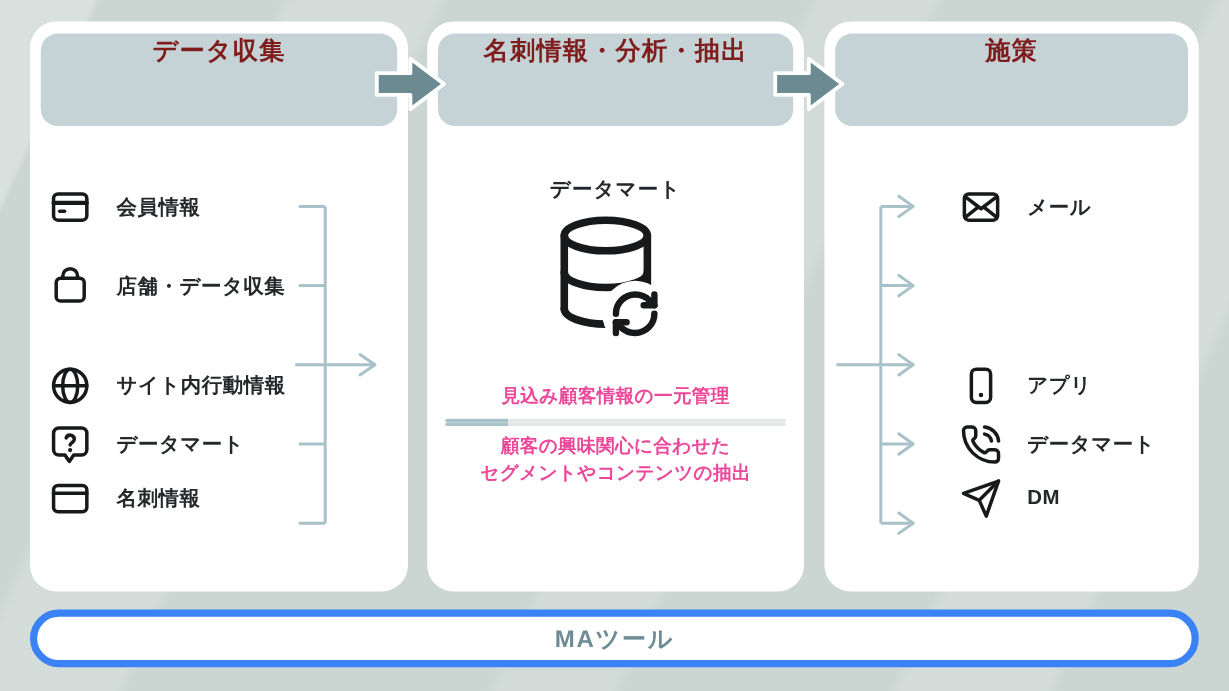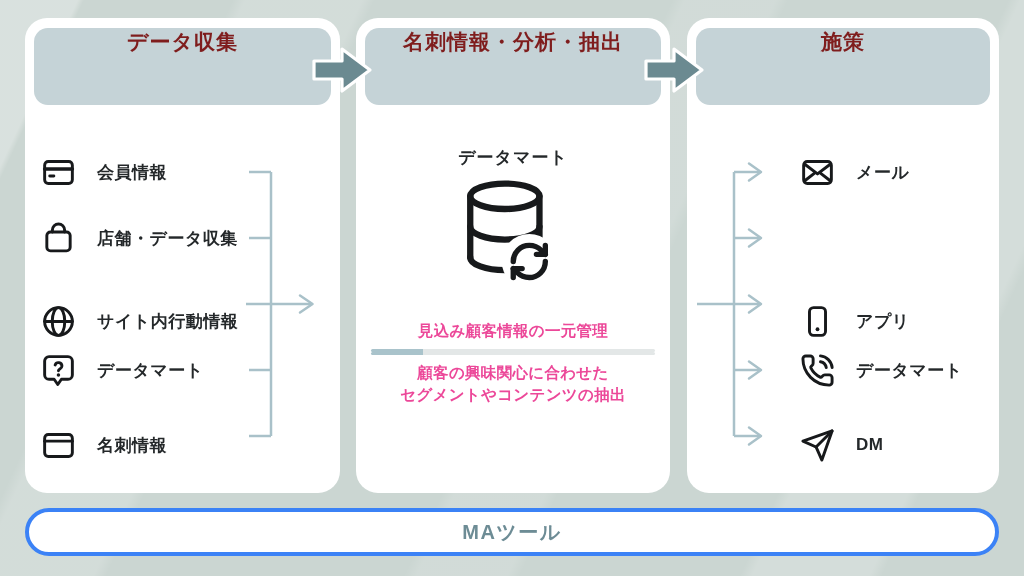--- a/index.html
+++ b/index.html
@@ -28,36 +28,36 @@
     display:flex;align-items:flex-start;justify-content:center;
     font-size:21px;font-weight:700;color:#7f1d1d;letter-spacing:1px;
   }
   .connector{position:absolute;left:0;top:0;pointer-events:none;}
   .row{position:absolute;display:flex;align-items:center;gap:20px;height:42px;}
   .row .ic{width:37px;height:37px;flex:0 0 auto;display:flex;align-items:center;justify-content:center;}
   .row .ic svg{width:35px;height:35px;}
   .row .lbl{font-size:17px;font-weight:700;color:#24282a;white-space:nowrap;letter-spacing:.5px;}
   .card1 .row{left:15px;}
   .card3 .row{left:112px;}
-  .r0{top:133px}.r1{top:199px}.r2{top:282px}.r3{top:331px}.r4{top:406px}
+  .r0{top:133px}.r1{top:199px}.r2{top:282px}.r3{top:331px}.r4{top:376px}
   .block-arrow{position:absolute;top:44px;width:62px;height:52px;z-index:5;}
   .subtitle{
     position:absolute;left:0;right:0;top:128px;text-align:center;
     font-size:17px;font-weight:700;color:#24282a;letter-spacing:1px;
   }
   .db-icon{position:absolute;left:50%;top:162px;transform:translateX(-50%);width:98px;height:112px;}
   .points{position:absolute;left:15px;right:15px;top:295px;}
   .point{
     font-size:15.5px;font-weight:700;color:#ec4899;text-align:center;
     line-height:1.42;padding:7px 0;white-space:pre-line;letter-spacing:.3px;
   }
   .divider{height:3px;border-radius:1.5px;background:linear-gradient(to right,#a9c3cb 0 52px,#e3e7e7 52px 100%);}
   .footer-pill{
     position:absolute;left:25px;top:508px;width:974px;height:48px;
-    background:#ffffff;border:4px solid #3b82f6;border-radius:25px;box-sizing:border-box;
+    background:#ffffff;border:6px solid #3b82f6;border-radius:25px;box-sizing:border-box;
     display:flex;align-items:center;justify-content:center;
     font-size:20px;font-weight:700;color:#6d8c95;letter-spacing:1.5px;
   }
 </style>
 </head>
 <body>
 
 <div>
 
   <div class="card card1">

